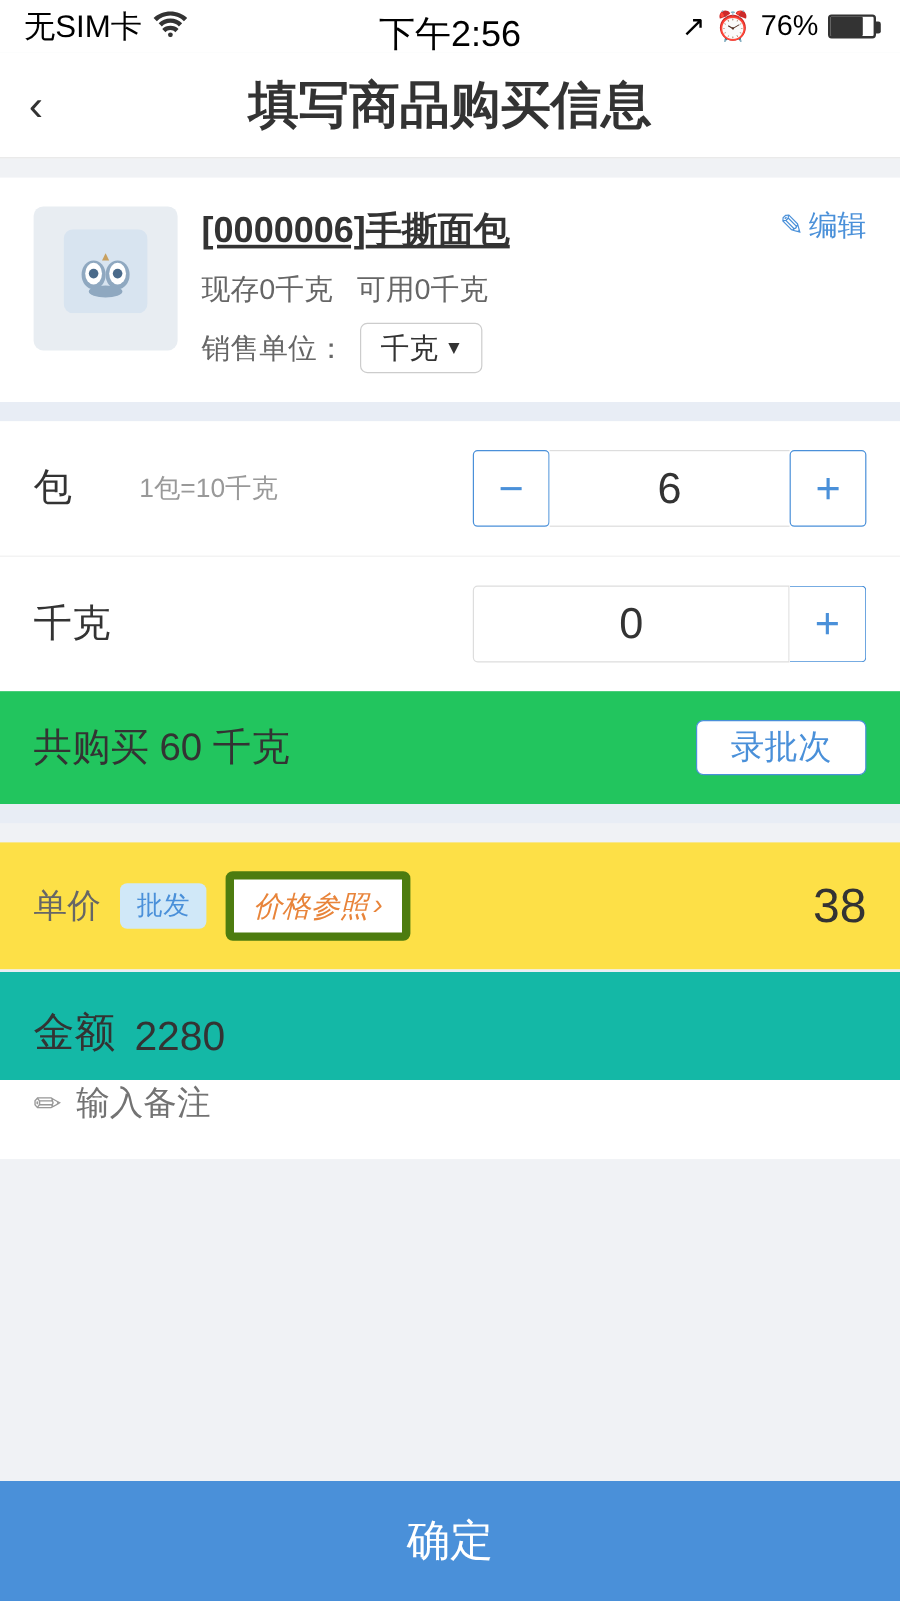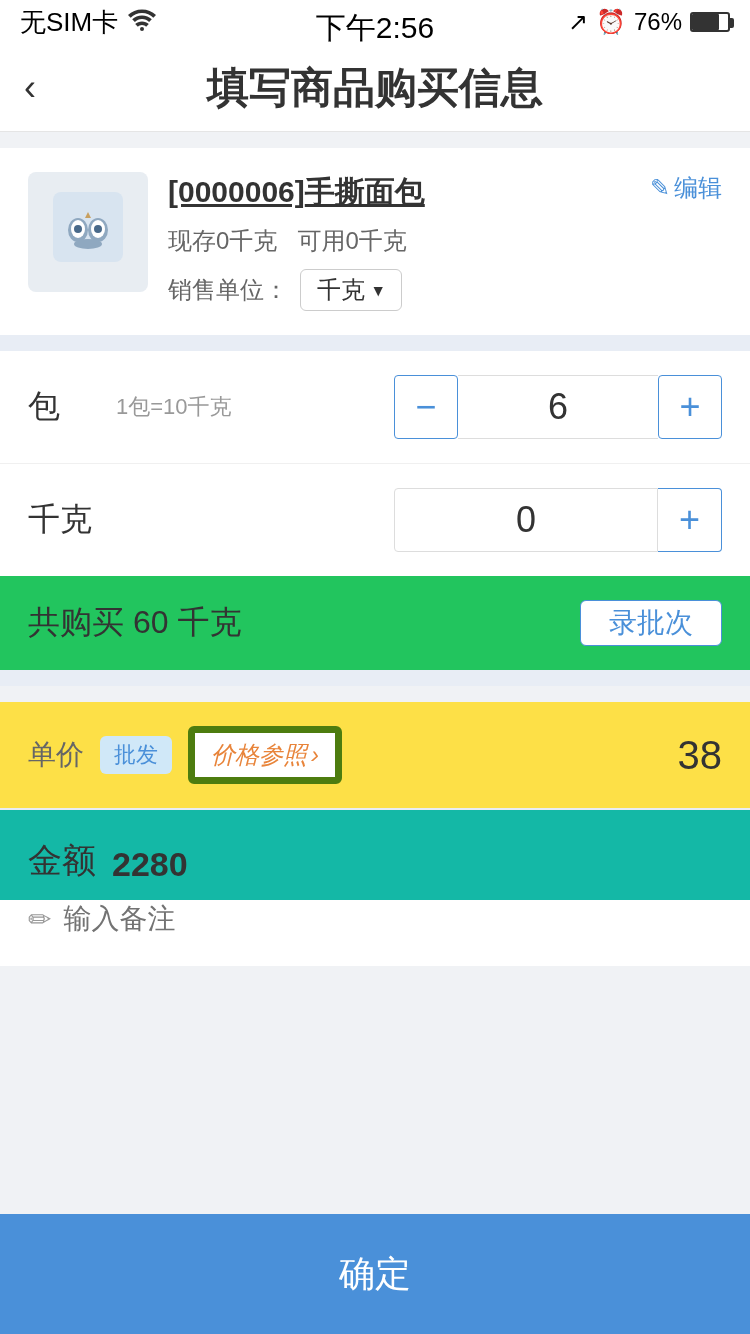--- a/index.html
+++ b/index.html
@@ -303,42 +303,42 @@
       color: #333;
       margin-left: auto;
       font-weight: 500;
     }
     .amount-label {
       font-size: 34px;
       color: #333;
     }
     .amount-value {
       font-size: 34px;
-      font-weight: 700;
+      font-weight: 400;
       color: #333;
     }
     .remark-text {
       font-size: 28px;
       color: #737373;
     }
 
     
     .empty-area {
       background: #f0f2f5;
       flex: 1;
       min-height: 300px;
     }
 
     
     .confirm-btn {
       position: fixed;
       bottom: 0;
       left: 0;
       width: 750px;
-      height: 120px;
+      height: 100px;
       background: #4a90d9;
       display: flex;
       align-items: center;
       justify-content: center;
       font-size: 36px;
       color: #fff;
       font-weight: 500;
       cursor: pointer;
       border: none;
       outline: none;

